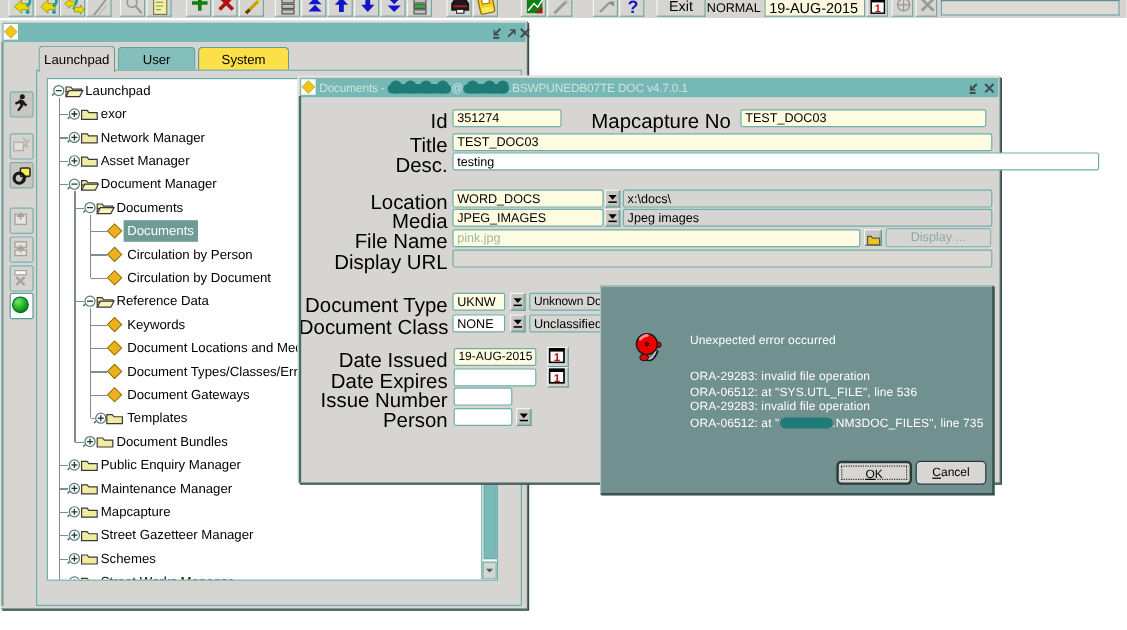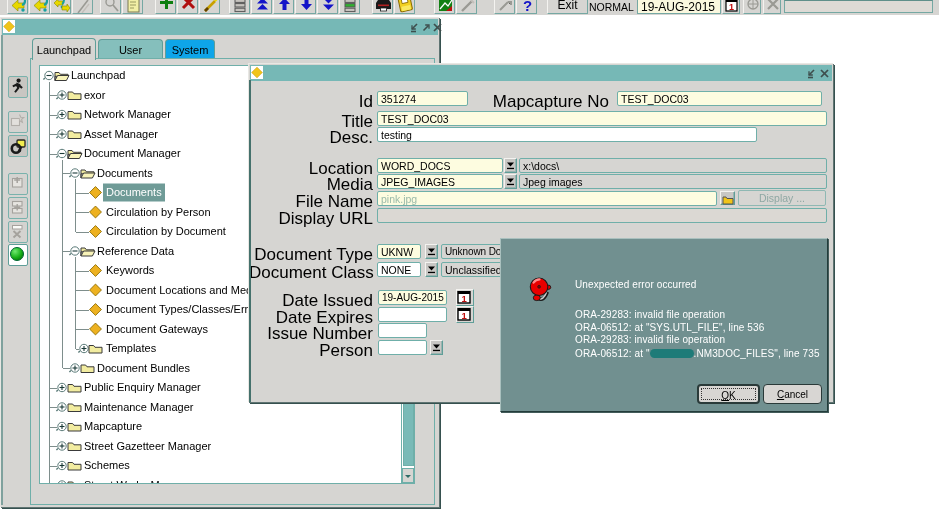--- a/index.html
+++ b/index.html
@@ -230,21 +230,21 @@
     <svg class="wctl" style="left:430px" viewBox="0 0 11 11">
         <g stroke="#3E4E4D" stroke-width="1.7">
           <path d="M2 2 L9 9"></path>
           <path d="M9 2 L2 9"></path>
         </g>
       </svg>
   </div>
 
   <div class="abs" style="left:31px;top:20px;width:64px;height:22px;background:#D6D5D2;border:1px solid #5F9E98;border-bottom:none;border-radius:4px 4px 0 0;box-sizing:border-box;z-index:3;text-align:center;font-size:11px;padding-top:5px;">Launchpad</div>
   <div class="abs" style="left:97px;top:21px;width:65px;height:20px;background:#85BFBC;border:1px solid #5F9E98;border-bottom:none;border-radius:4px 4px 0 0;box-sizing:border-box;text-align:center;font-size:11px;padding-top:4px;">User</div>
-  <div class="abs" style="left:164px;top:21px;width:50px;height:20px;background:#0ea5e9;border:1px solid #5F9E98;border-bottom:none;border-radius:4px 4px 0 0;box-sizing:border-box;text-align:center;font-size:11px;padding-top:4px;">System</div>
+  <div class="abs" style="left:164px;top:21px;width:76px;height:20px;background:#fde047;border:1px solid #5F9E98;border-bottom:none;border-radius:4px 4px 0 0;box-sizing:border-box;text-align:center;font-size:11px;padding-top:4px;">System</div>
 
   <div class="abs" style="left:29px;top:40px;width:405px;height:447px;border:1px solid #6FAFA9;background:#D6D5D2;box-sizing:border-box;z-index:2;"></div>
   <div class="abs" style="left:0;top:17px;width:2px;height:470px;background:#7FA19D;"></div>
 
   <div id="ltb"></div>
 
   <div id="treepanel" style="z-index:4;">
     <svg id="treesvg" width="374" height="420" font-family="Liberation Sans" font-size="11px">
         <line x1="9.5" y1="15.5" x2="9.5" y2="419" stroke="#7E8E8C" stroke-width="1" shape-rendering="crispEdges"></line>
         <line x1="22.5" y1="93.5" x2="22.5" y2="302" stroke="#7E8E8C" stroke-width="1" shape-rendering="crispEdges"></line>
@@ -432,20 +432,21 @@
       </svg></div>
   </div>
 
 <div class="win" id="docwin" style="left:248px;top:63px;width:584px;height:338px;z-index:10;">
   <div class="tbar" style="width:582px;">
     <div class="dico">
         <svg width="12" height="13">
           <rect x="2.2" y="2.7" width="7.6" height="7.6" fill="#F0C419" stroke="#C8960C" stroke-width="0.5" transform="rotate(45 6 6.5)"></rect>
         </svg>
       </div>
+    <div class="ttext">Documents - <span class="scrib" style="width:53px;"><i style="left:2px"></i><i style="left:14px"></i><i style="left:27px"></i><i style="left:41px"></i></span>@<span class="scrib" style="width:38px;"><i style="left:3px"></i><i style="left:17px"></i><i style="left:28px"></i></span>.BSWPUNEDB07TE DOC v4.7.0.1</div>
     <svg class="wctl" style="left:556px" viewBox="0 0 11 11">
         <g stroke="#3E4E4D" stroke-width="1.6" fill="none">
           <path d="M8 2 L3 7"></path>
           <path d="M3 3.2 L3 7 L6.8 7" stroke-width="1.3"></path>
           <path d="M2 9.5 L7 9.5"></path>
         </g>
       </svg>
     <svg class="wctl" style="left:569px" viewBox="0 0 11 11">
         <g stroke="#3E4E4D" stroke-width="1.7">
           <path d="M2 2 L9 9"></path>
@@ -454,21 +455,21 @@
       </svg>
   </div>
   <div id="fields">
       <div class="lbl" style="left: 0px; width: 124px; top: 28px;">Id</div>
       <div class="fld " style="left: 128px; top: 27px; width: 91px;">351274</div>
       <div class="lbl" style="left: 0px; width: 360px; top: 28px;">Mapcapture No</div>
       <div class="fld " style="left: 368px; top: 27px; width: 205px;">TEST_DOC03</div>
       <div class="lbl" style="left: 0px; width: 124px; top: 48px;">Title</div>
       <div class="fld " style="left: 128px; top: 47px; width: 450px;">TEST_DOC03</div>
       <div class="lbl" style="left: 0px; width: 124px; top: 64px;">Desc.</div>
-      <div class="fld fw" style="left: 128px; top: 63px; width: 380px;">testing</div>
+      <div class="fld fw" style="left: 128px; top: 63px; width: 539px;">testing</div>
       <div class="lbl" style="left: 0px; width: 124px; top: 95px;">Location</div>
       <div class="fld " style="left: 128px; top: 94px; width: 126px;">WORD_DOCS</div>
       <div class="ddbtn" style="left: 255px; top: 94px;">
         <svg width="9" height="9">
           <path d="M1 1.5 L8 1.5 L4.5 5.5 Z" fill="#000"></path>
           <rect x="1" y="6.8" width="7" height="1.3" fill="#000"></rect>
         </svg>
       </div>
       <div class="fld fg" style="left: 270px; top: 94px; width: 308px;">x:\docs\</div>
       <div class="lbl" style="left: 0px; width: 124px; top: 111px;">Media</div>

